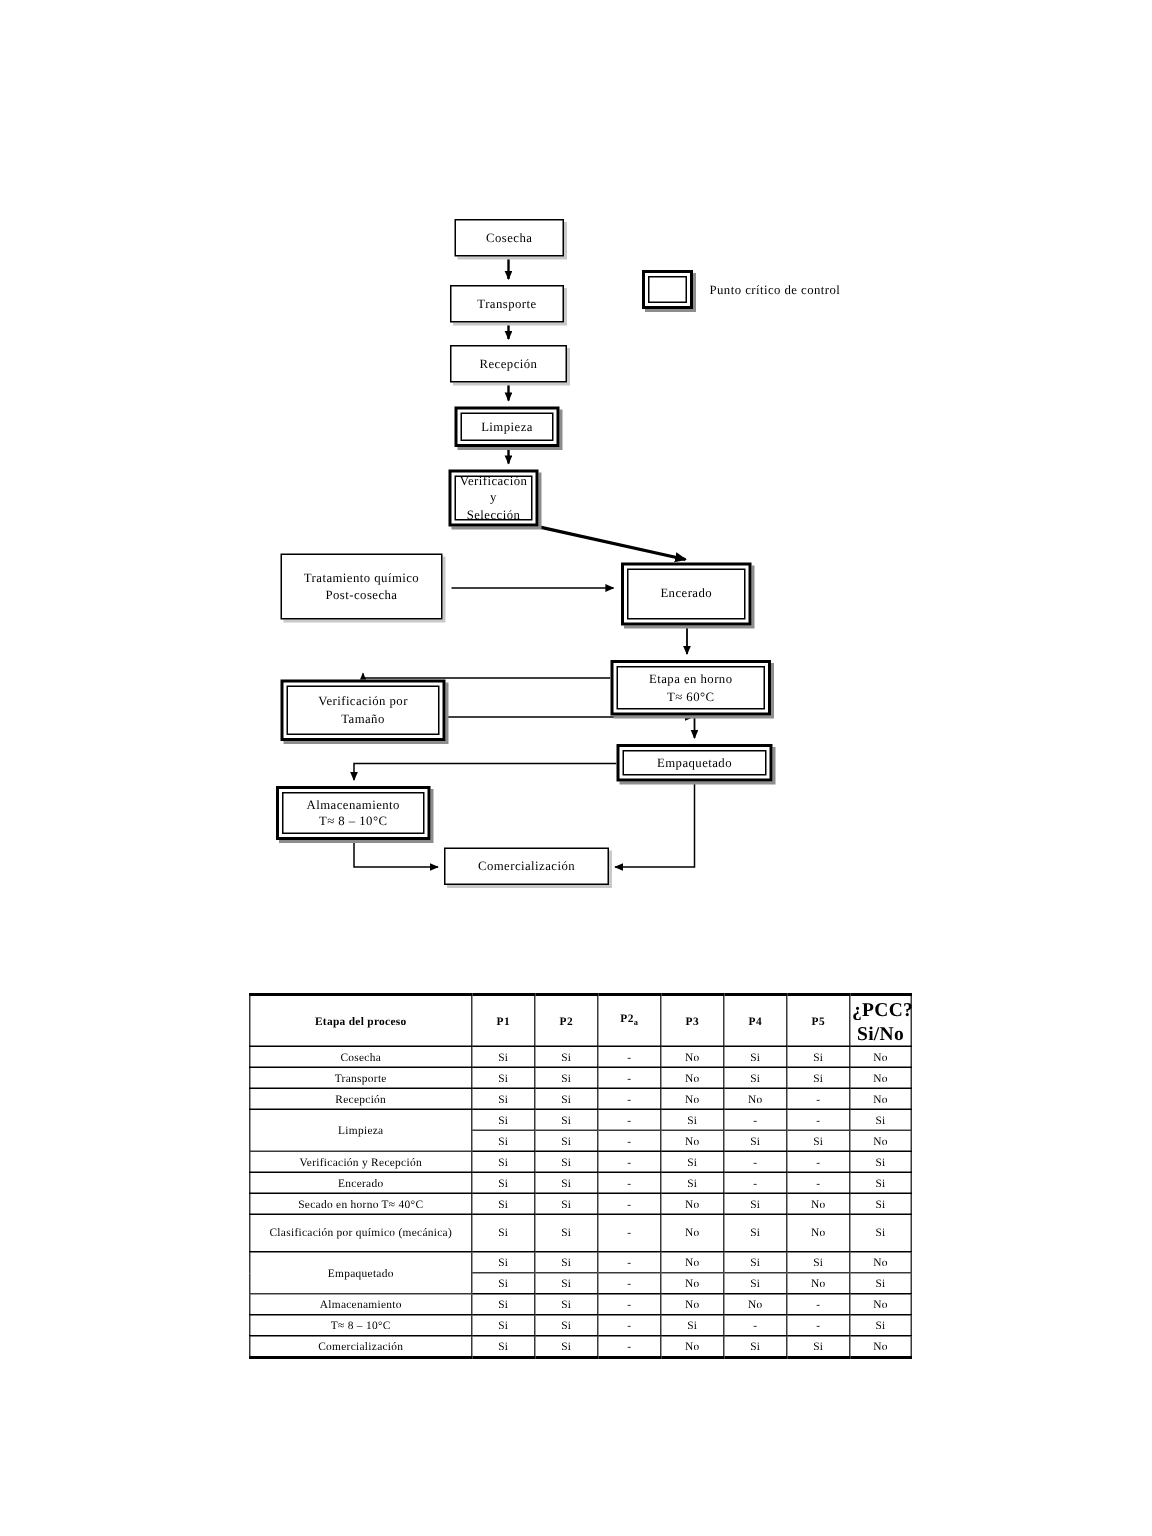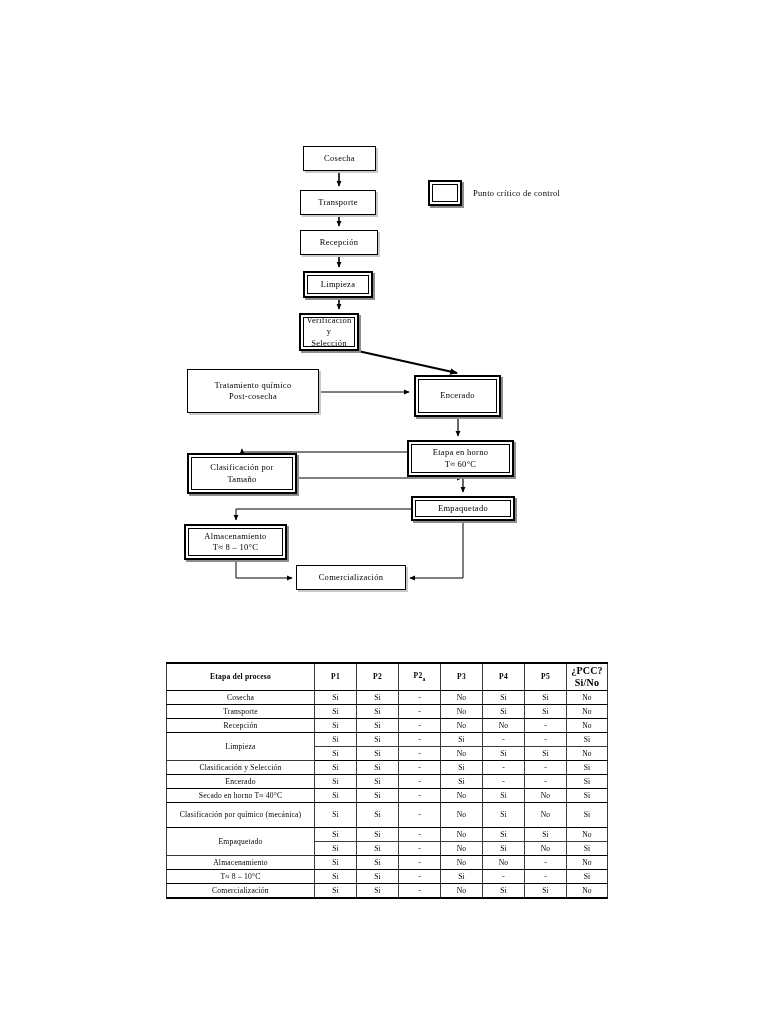--- a/index.html
+++ b/index.html
@@ -131,21 +131,21 @@
   table#pcc-table td.stage {
     text-align: center;
   }
   table#pcc-table tr.grp-end td {
     border-bottom: 1.6px solid #000;
   }
   table#pcc-table tr.last td {
     border-bottom: 2px solid #000;
   }
   .sub { font-size: 5.6px; vertical-align: sub; }
-  .hdr2 { display: block; font-size: 10px; line-height: 1.2; }
+  .hdr2 { display: block; font-size: 13px; line-height: 1.2; }
 </style>
 </head>
 <body>
 
 <div id="flowchart">
 
   <svg id="flow-svg" viewBox="0 0 768 615" xmlns="http://www.w3.org/2000/svg">
     <defs>
       <marker id="ah" markerWidth="7" markerHeight="7" refX="5.4" refY="2.6" orient="auto" markerUnits="userSpaceOnUse">
         <path d="M0,0 L6,2.6 L0,5.2 z" fill="#000"></path>
@@ -205,21 +205,21 @@
         </div>
       </div>
       <div class="node ccp" style="left: 299px; top: 313px; width: 60px; height: 38px;">
         <div class="inner">
           <span>
             <span class="lbl">Verificación y</span>
             <span class="lbl">Selección</span>
           </span>
         </div>
       </div>
-      <div class="node single" style="left: 187px; top: 369px; width: 132px; height: 44px;">
+      <div class="node single" style="left: 187px; top: 369px; width: 108px; height: 44px;">
         <span>
           <span class="lbl">Tratamiento químico</span>
           <span class="lbl">Post-cosecha</span>
         </span>
       </div>
       <div class="node ccp" style="left: 414px; top: 375px; width: 87px; height: 42px;">
         <div class="inner">
           <span>
             <span class="lbl">Encerado</span>
           </span>
@@ -229,21 +229,21 @@
         <div class="inner">
           <span>
             <span class="lbl">Etapa en horno</span>
             <span class="lbl">T≈ 60°C</span>
           </span>
         </div>
       </div>
       <div class="node ccp" style="left: 187px; top: 453px; width: 110px; height: 41px;">
         <div class="inner">
           <span>
-            <span class="lbl">Clasificación por</span>
+            <span class="lbl">Verificación por</span>
             <span class="lbl">Tamaño</span>
           </span>
         </div>
       </div>
       <div class="node ccp" style="left: 411px; top: 496px; width: 104px; height: 25px;">
         <div class="inner">
           <span>
             <span class="lbl">Empaquetado</span>
           </span>
         </div>
@@ -342,21 +342,21 @@
         <tr class="grp-end">
           <td>Si</td>
           <td>Si</td>
           <td>-</td>
           <td>No</td>
           <td>Si</td>
           <td>Si</td>
           <td>No</td>
         </tr>
         <tr class="grp-end">
-          <td class="stage">Clasificación y Selección</td>
+          <td class="stage">Verificación y Recepción</td>
           <td>Si</td>
           <td>Si</td>
           <td>-</td>
           <td>Si</td>
           <td>-</td>
           <td>-</td>
           <td>Si</td>
         </tr>
         <tr class="grp-end">
           <td class="stage">Encerado</td>

